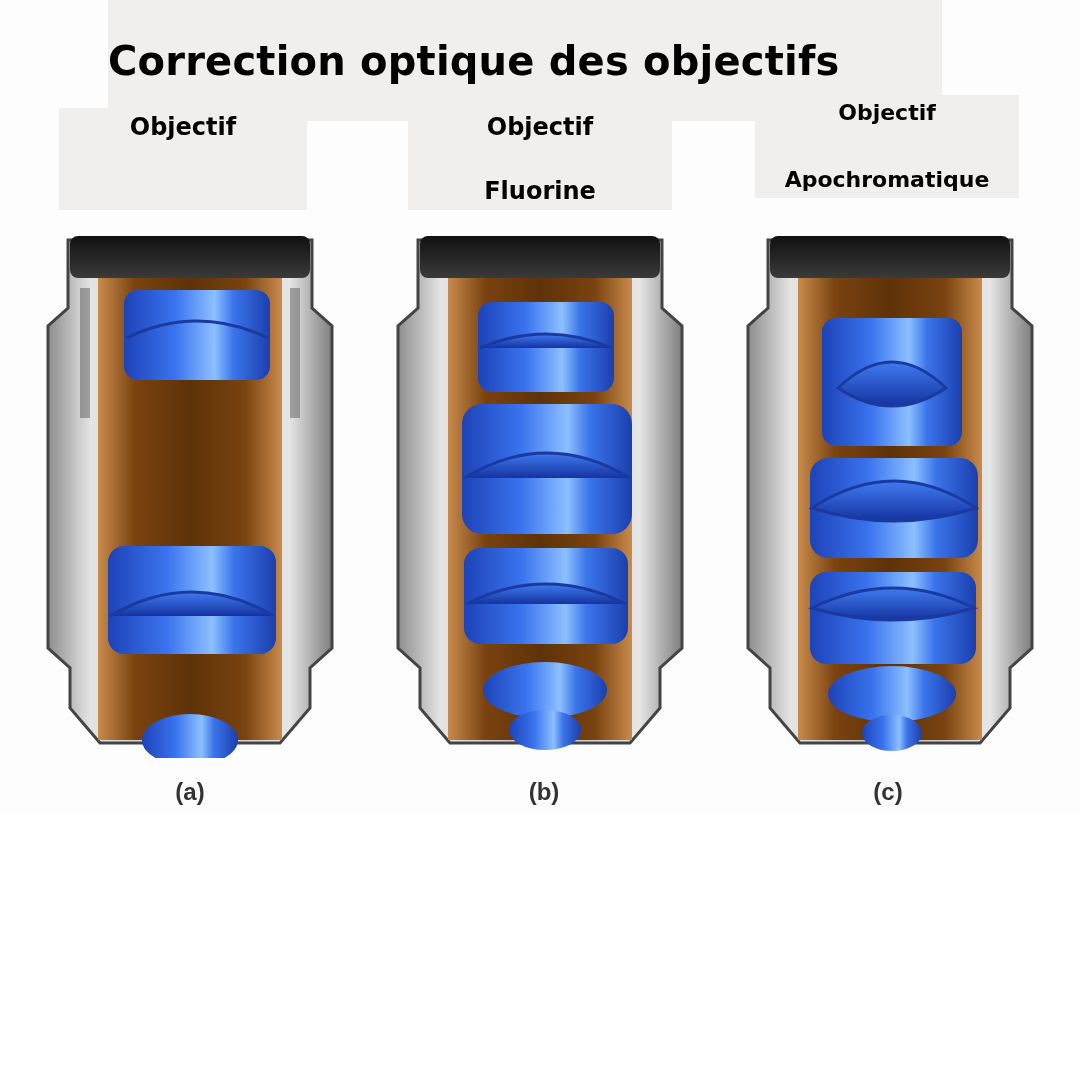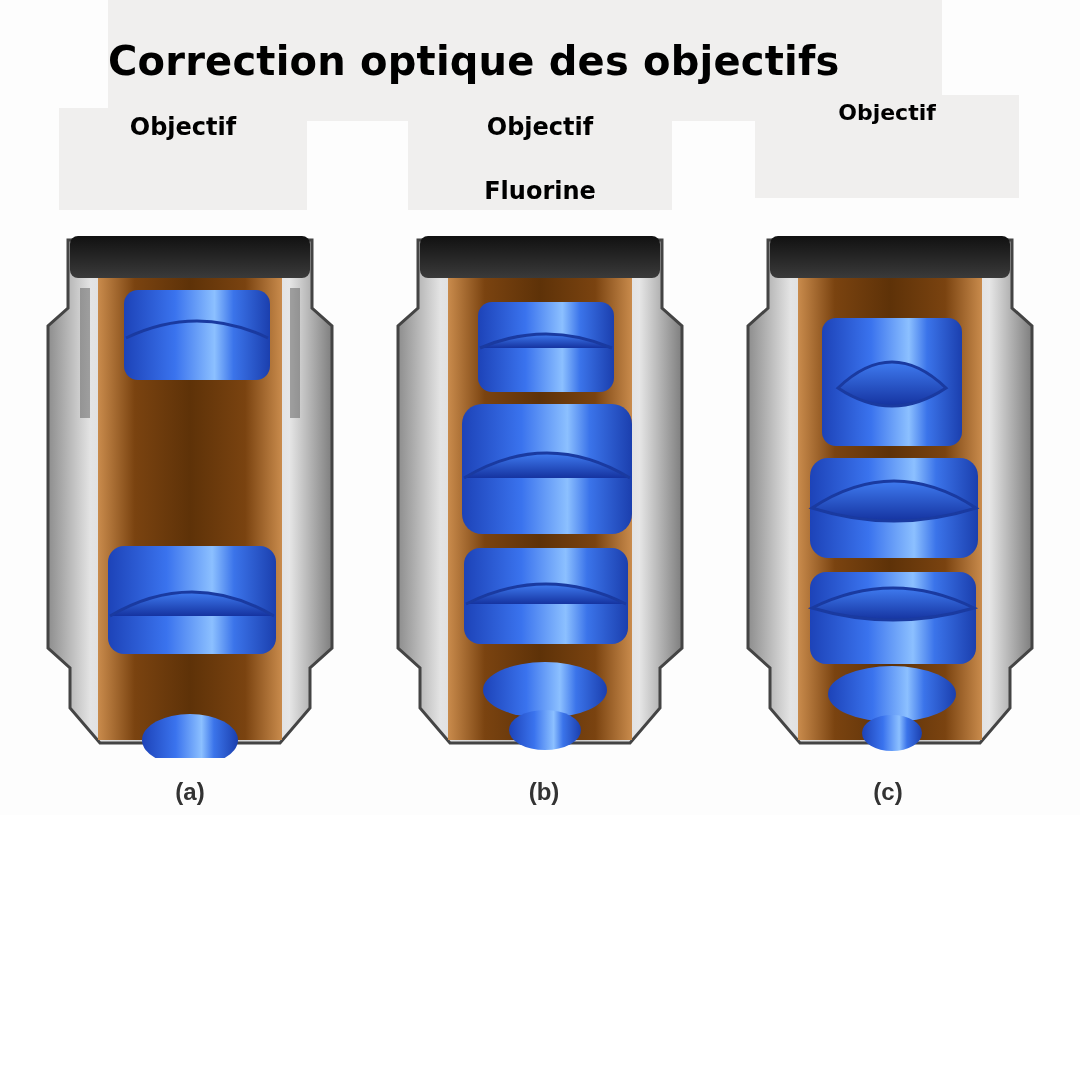--- a/index.html
+++ b/index.html
@@ -29,20 +29,21 @@
 
 <div class="label-box" id="lab-a">
   <span>Objectif</span>
 </div>
 <div class="label-box" id="lab-b">
   <span>Objectif</span>
   <span>Fluorine</span>
 </div>
 <div class="label-box" id="lab-c">
   <span>Objectif</span>
+  <span>Apochromatique</span>
 </div>
 
 <svg width="0" height="0" style="position:absolute">
   <defs>
     <linearGradient id="gHousing" x1="0" x2="1" y1="0" y2="0">
       <stop offset="0" stop-color="#8d8d8d"></stop>
         <stop offset="0.15" stop-color="#e4e4e4"></stop>
       <stop offset="0.5" stop-color="#bdbdbd"></stop>
         <stop offset="0.85" stop-color="#e6e6e6"></stop>
       <stop offset="1" stop-color="#7e7e7e"></stop>

